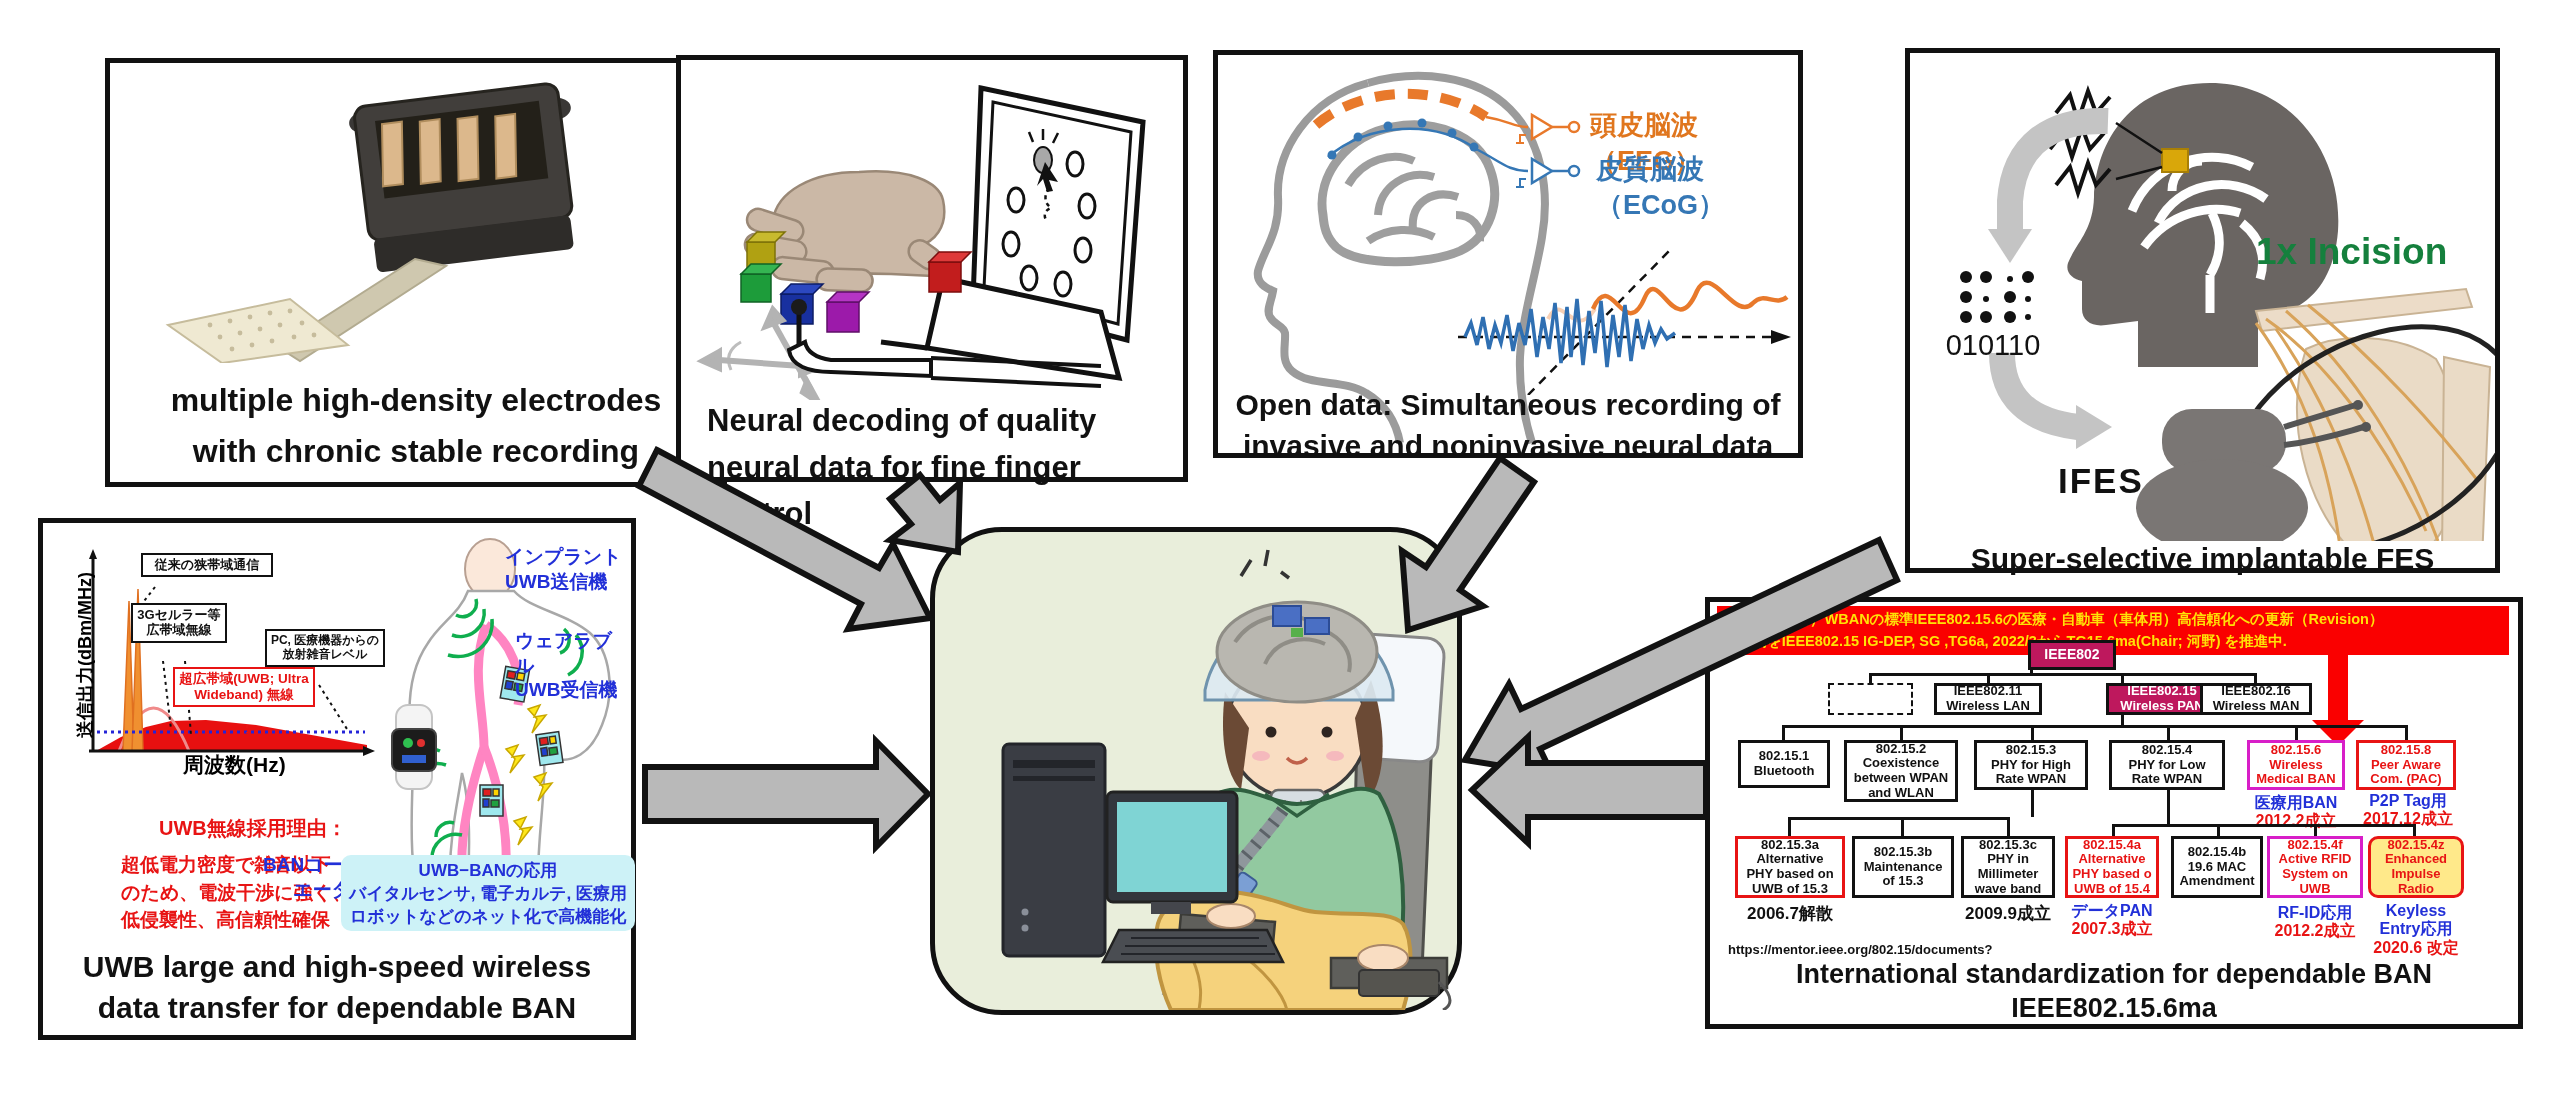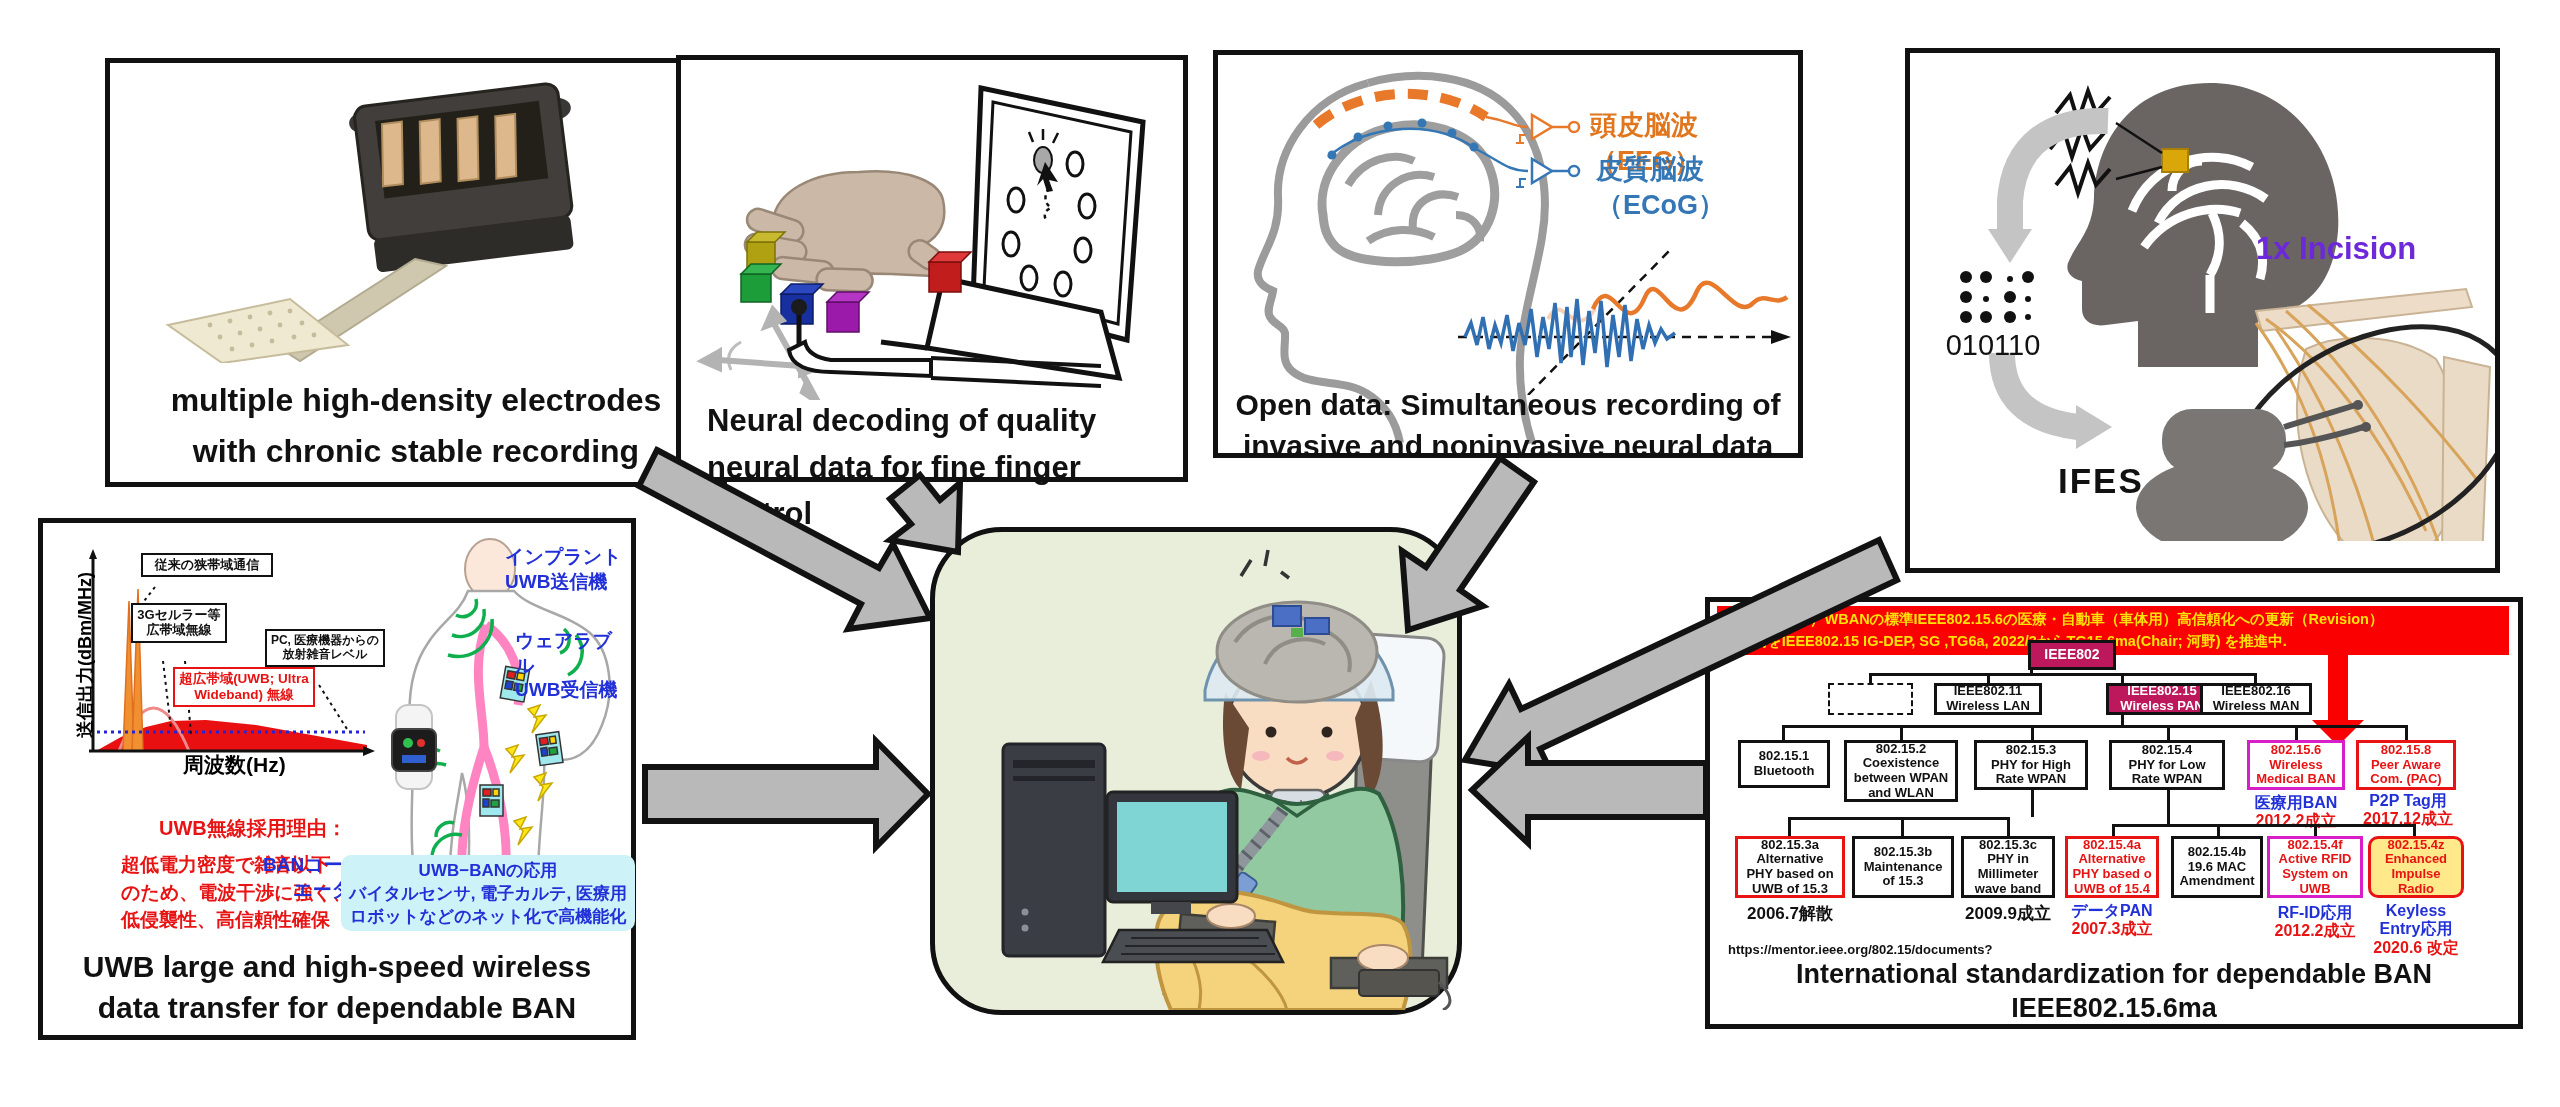--- a/index.html
+++ b/index.html
@@ -261,23 +261,24 @@
       </g>
 
       <g>
         <rect x="252" y="348" width="124" height="64" rx="30" fill="#7a7674"></rect>
         <ellipse cx="312" cy="446" rx="86" ry="48" fill="#7a7674"></ellipse>
         <path d="M374,366 C406,356 426,350 446,344 M374,384 C408,380 432,372 454,366" stroke="#555" stroke-width="6" fill="none"></path>
         <circle cx="448" cy="344" r="5" fill="#555"></circle>
           <circle cx="456" cy="366" r="5" fill="#555"></circle>
       </g>
     </svg>
-    <div class="abs" style="left:346px;top:178px;font-size:31px;font-weight:bold;color:#6d28d9;">1x Incision</div>
+    <div class="abs" style="left:346px;top:178px;font-size:37px;font-weight:bold;color:#15803d;">1x Incision</div>
     <div class="abs" style="left:18px;top:276px;width:130px;text-align:center;font-size:29px;color:#111;">010110</div>
     <div class="abs" style="left:148px;top:408px;font-size:35px;font-weight:bold;color:#111;letter-spacing:2px;">IFES</div>
+    <div class="cap" style="top:483px;font-size:30px;">Super-selective implantable FES</div>
   </div>
 
   <div class="panel" style="left:38px;top:518px;width:598px;height:522px;">
     <svg class="abs" style="left:8px;top:20px;" width="335" height="258" viewBox="0 0 335 258">
       <polygon points="45,208 70,194 95,184 120,178 155,177 205,182 255,191 316,202 316,208" fill="#e81010"></polygon>
       <path d="M68,208 Q102,122 138,208" stroke="#f08a8a" stroke-width="3" fill="none"></path>
       <g>
         <polygon points="72,208 78,58 83,208" fill="#f09030" stroke="#e07020" stroke-width="1.5"></polygon>
         <polygon points="81,208 87,46 92,208" fill="#f09030" stroke="#e07020" stroke-width="1.5"></polygon>
       </g>

